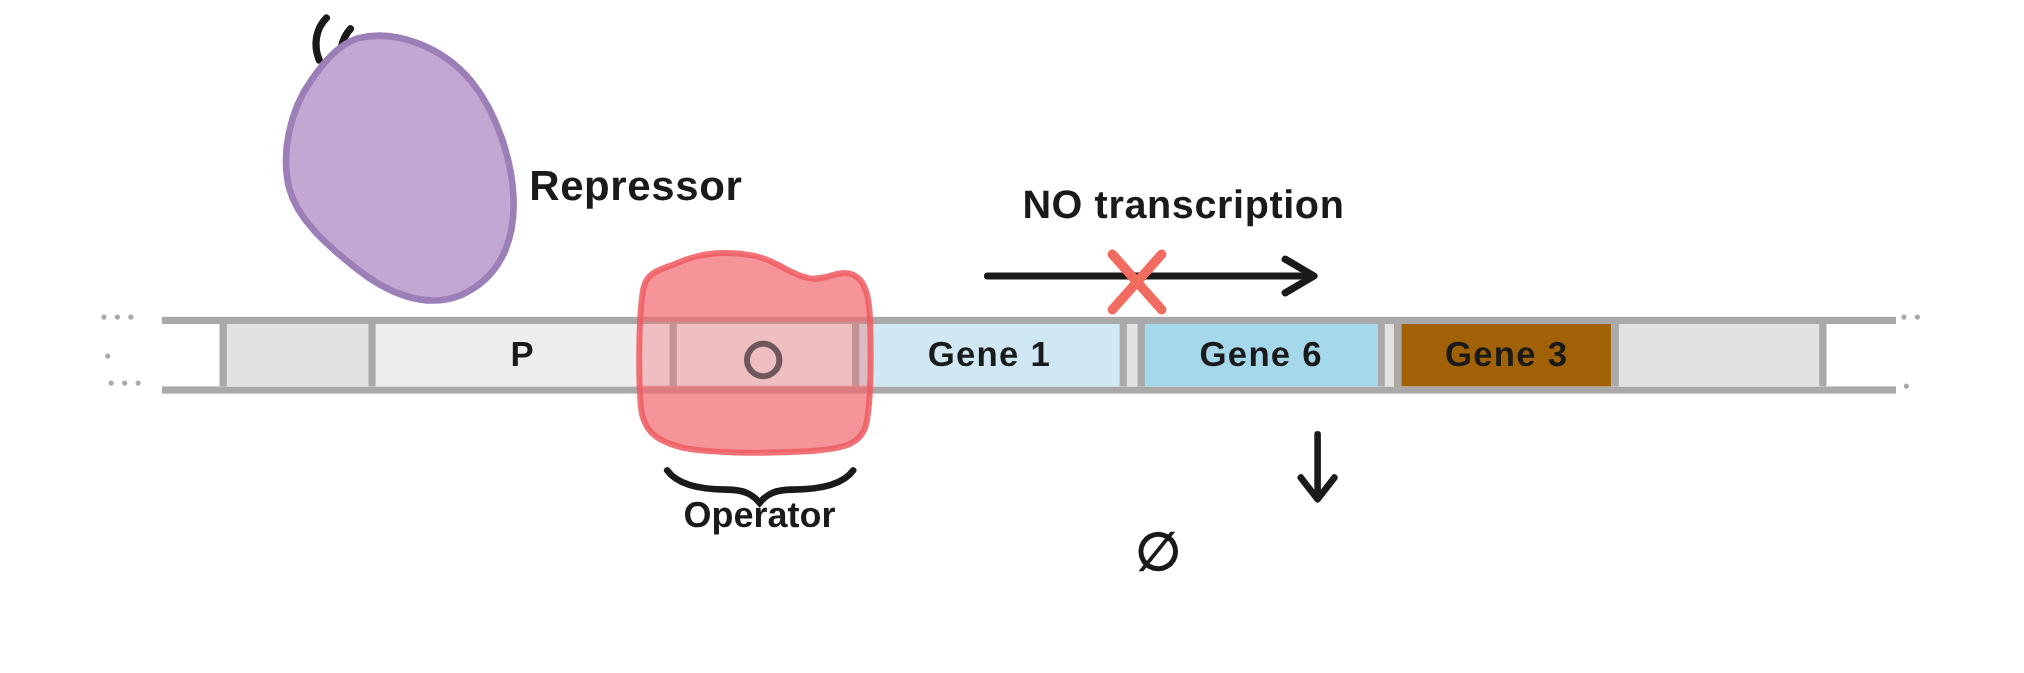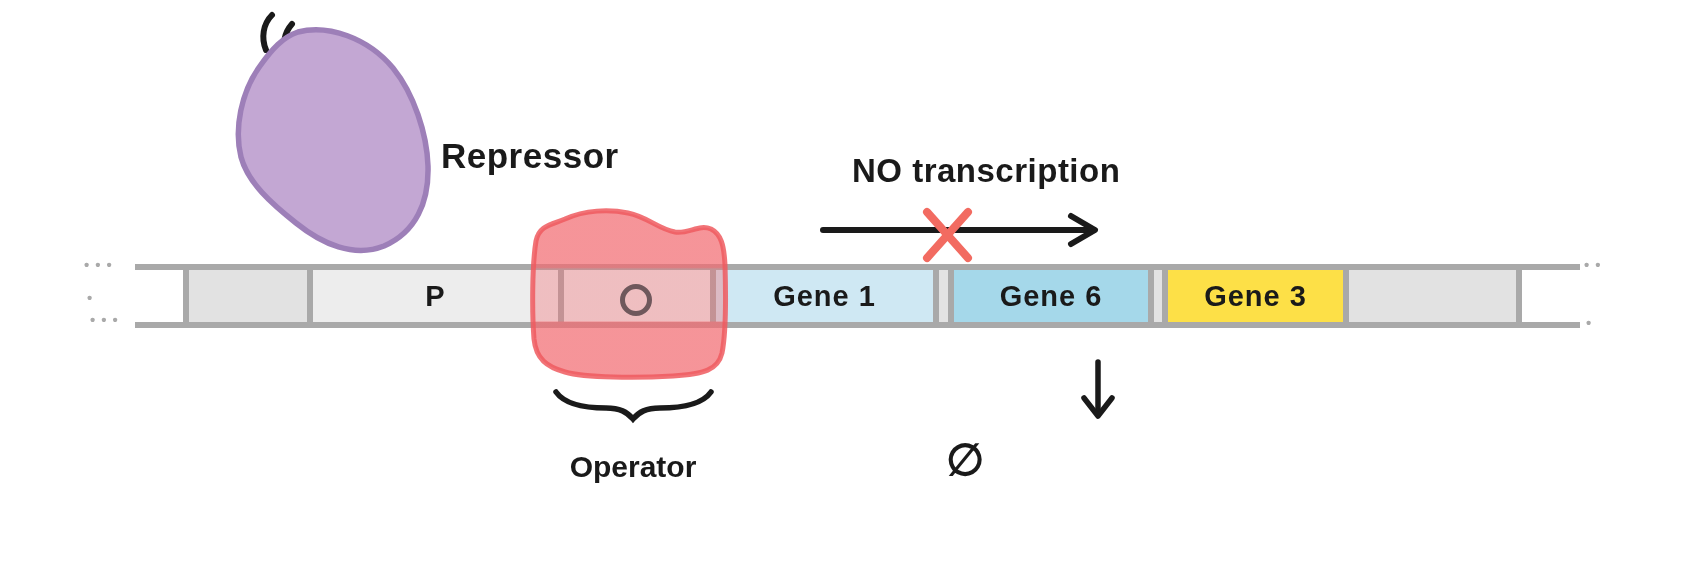--- a/index.html
+++ b/index.html
@@ -33,21 +33,21 @@
     letter-spacing:6px;z-index:1;
   }
   
   .hand{
     font-weight:700;color:var(--ink);white-space:nowrap;letter-spacing:0.5px;
   }
   .repressor-label{left:441px;top:136px;font-size:35px;}
   .no-transcription-label{left:804px;top:152px;font-size:33px;margin-left:48px;}
   .operator-caption{
     left:478px;top:412px;width:310px;text-align:center;
-    font-size:30px;line-height:36px;font-weight:700;z-index:4;margin-top:37px;
+    font-size:30px;line-height:36px;font-weight:700;z-index:4;
   }
   .mrna-caption{
     left:946px;top:434px;font-size:38px;font-weight:700;z-index:4;
     display:flex;align-items:baseline;gap:18px;
   }
   .empty-set{font-size:44px;font-weight:700;}
   
   .o-ring{
     left:620px;top:284px;width:32px;height:32px;border:5px solid #6f585c;
     border-radius:50%;box-sizing:border-box;z-index:5;background:transparent;
@@ -86,21 +86,21 @@
         </div>
         <div class="seg" style="left: 423px; width: 152px; background: rgb(237, 237, 237); border-left: 6px solid var(--bar-border);"></div>
         <div class="seg" style="left: 575px; width: 223px; background: rgb(207, 232, 243); border-left: 6px solid var(--bar-border);">
           <span class="seg-label">Gene 1</span>
         </div>
         <div class="seg" style="left: 798px; width: 15px; background: rgb(226, 226, 226); border-left: 6px solid var(--bar-border);"></div>
         <div class="seg" style="left: 813px; width: 200px; background: rgb(165, 216, 234); border-left: 6px solid var(--bar-border);">
           <span class="seg-label">Gene 6</span>
         </div>
         <div class="seg" style="left: 1013px; width: 14px; background: rgb(226, 226, 226); border-left: 6px solid var(--bar-border);"></div>
-        <div class="seg" style="left: 1027px; width: 181px; background: #fde047; border-left: 6px solid var(--bar-border);">
+        <div class="seg" style="left: 1027px; width: 181px; background: #a16207; border-left: 6px solid var(--bar-border);">
           <span class="seg-label">Gene 3</span>
         </div>
         <div class="seg" style="left: 1208px; width: 179px; background: rgb(226, 226, 226); border-left: 6px solid var(--bar-border); border-right: 6px solid var(--bar-border);"></div>
         <div class="seg" style="left: 1387px; width: 58px; background: transparent;"></div>
       </div>
   </div>
 
   <span class="dots" style="left:84px;top:256px;">•••</span>
   <span class="dots" style="left:87px;top:289px;">•</span>
   <span class="dots" style="left:90px;top:311px;">•••</span>

